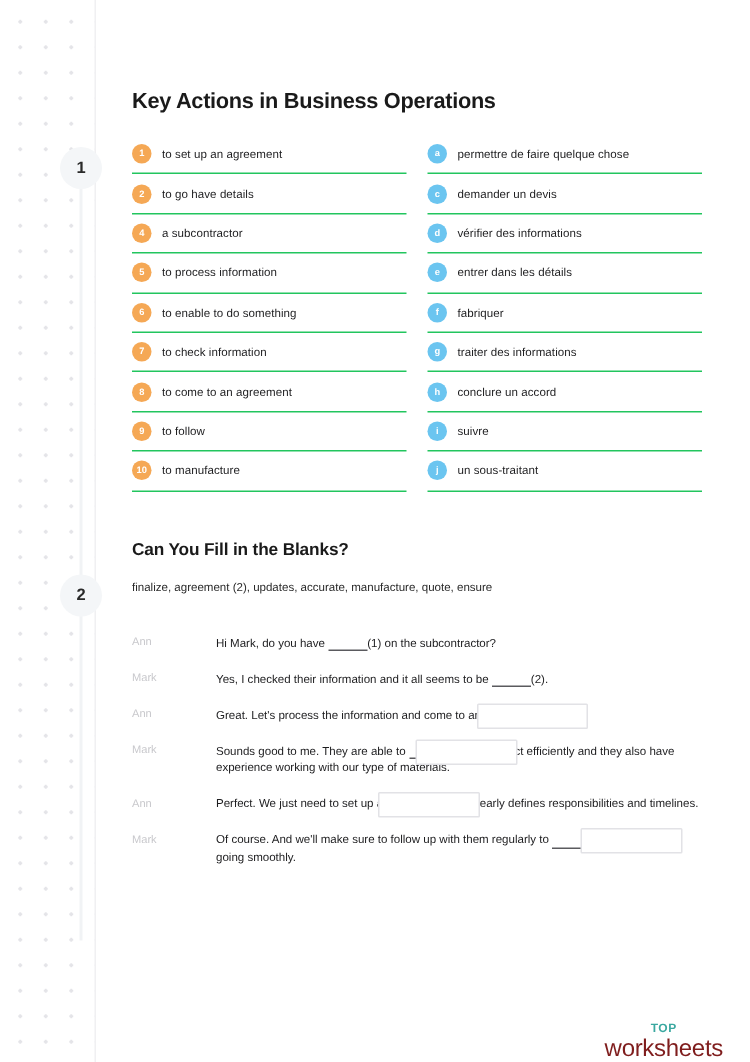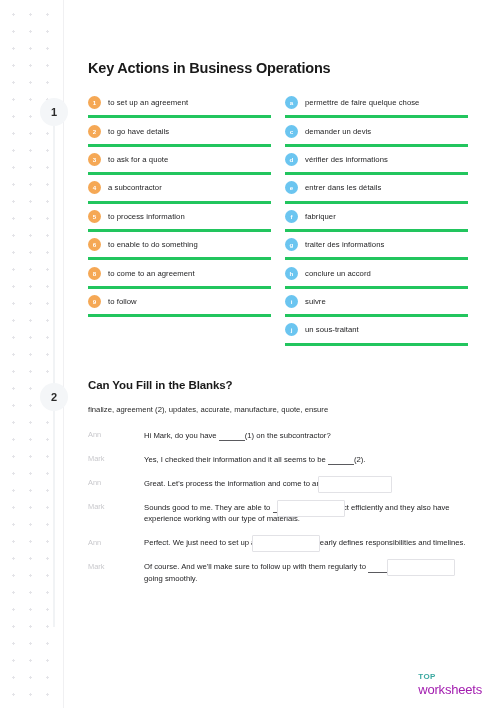--- a/index.html
+++ b/index.html
@@ -82,21 +82,21 @@
     margin-top: 14px;
   }
   .match-col {
     flex: 1;
   }
   .match-row {
     display: flex;
     align-items: center;
     gap: 7px;
     height: 25.4px;
-    border-bottom: 3px solid #22c55e;
+    border-bottom: 1px solid #22c55e;
   }
   .badge {
     width: 13px; height: 13px;
     border-radius: 50%;
     flex: 0 0 13px;
     display: flex;
     align-items: center;
     justify-content: center;
     font-size: 6.2px;
     font-weight: bold;
@@ -110,21 +110,21 @@
     letter-spacing: 0.05px;
   }
 
   
   .wordbank {
     font-size: 7.7px;
     color: #2a2a2a;
     margin-top: 14px;
   }
   .dialogue {
-    margin-top: 16px;
+    margin-top: 27px;
   }
   .dlg-row {
     display: flex;
     align-items: flex-start;
     margin-bottom: 13px;
   }
   .dlg-speaker {
     flex: 0 0 56px;
     font-size: 7.4px;
     color: #c8c8cc;
@@ -152,32 +152,33 @@
     background: #ffffff;
     border: 1px solid #e2e2e6;
     border-radius: 1px;
     z-index: 2;
   }
 
   
   .logo {
     position: absolute;
     right: 18px;
-    bottom: 12px;
+    bottom: 0;
+    text-align: center;
     line-height: 1;
   }
   .logo-top {
     font-size: 8px;
     font-weight: bold;
     color: #3aa8a0;
     letter-spacing: 0.4px;
   }
   .logo-main {
-    font-size: 13px;
-    color: #a21caf;
+    font-size: 16px;
+    color: #7f1d1d;
     letter-spacing: -0.2px;
     margin-top: 2px;
   }
 </style>
 </head>
 <body>
 
 <div class="dot-strip"></div>
 <div class="page-panel"></div>
 
@@ -200,42 +201,46 @@
     <div class="match-col" id="col-left">
         <div class="match-row">
           <span class="badge badge-num">1</span>
           <span class="match-text">to set up an agreement</span>
         </div>
         <div class="match-row">
           <span class="badge badge-num">2</span>
           <span class="match-text">to go have details</span>
         </div>
         <div class="match-row">
-          <span class="badge badge-num">3</span>
-          <span class="match-text">to ask for a quote</span>
-        </div>
-        <div class="match-row">
           <span class="badge badge-num">4</span>
           <span class="match-text">a subcontractor</span>
         </div>
         <div class="match-row">
           <span class="badge badge-num">5</span>
           <span class="match-text">to process information</span>
         </div>
         <div class="match-row">
           <span class="badge badge-num">6</span>
           <span class="match-text">to enable to do something</span>
         </div>
         <div class="match-row">
+          <span class="badge badge-num">7</span>
+          <span class="match-text">to check information</span>
+        </div>
+        <div class="match-row">
           <span class="badge badge-num">8</span>
           <span class="match-text">to come to an agreement</span>
         </div>
         <div class="match-row">
           <span class="badge badge-num">9</span>
           <span class="match-text">to follow</span>
+        </div>
+        <div class="match-row">
+          <span class="badge badge-num">10</span>
+          <span class="match-text">to manufacture</span>
         </div>
       </div>
     <div class="match-col" id="col-right">
         <div class="match-row">
           <span class="badge badge-let">a</span>
           <span class="match-text">permettre de faire quelque chose</span>
         </div>
         <div class="match-row">
           <span class="badge badge-let">c</span>
           <span class="match-text">demander un devis</span>

